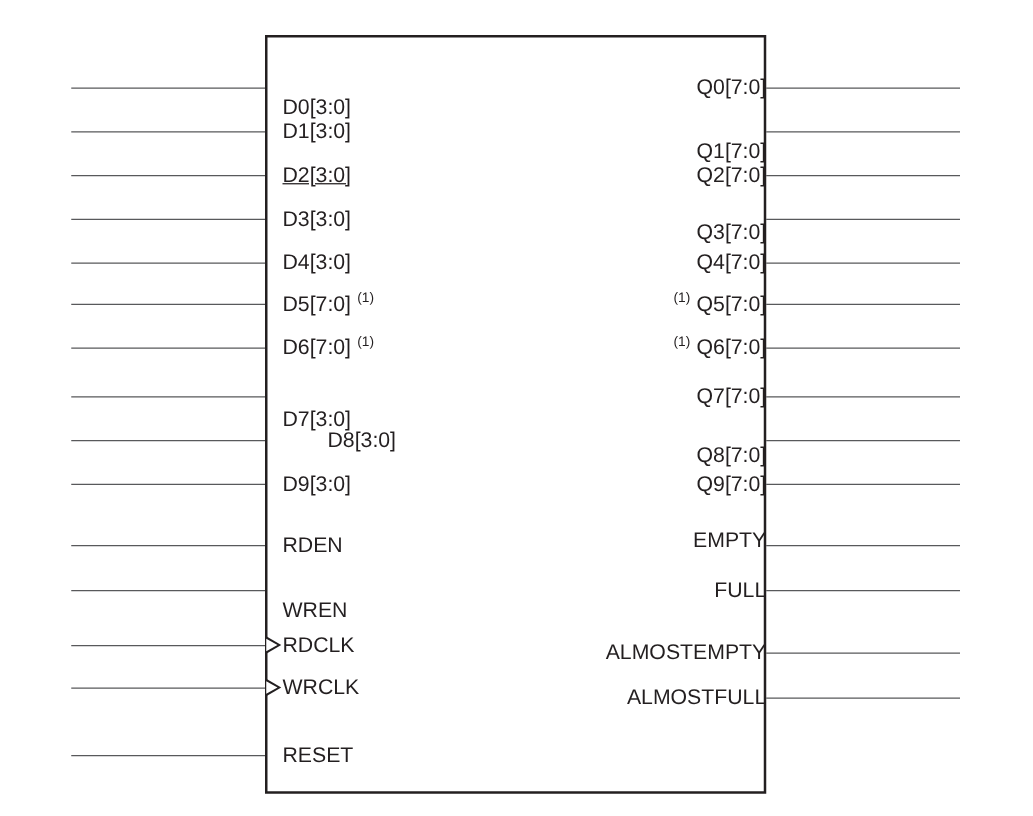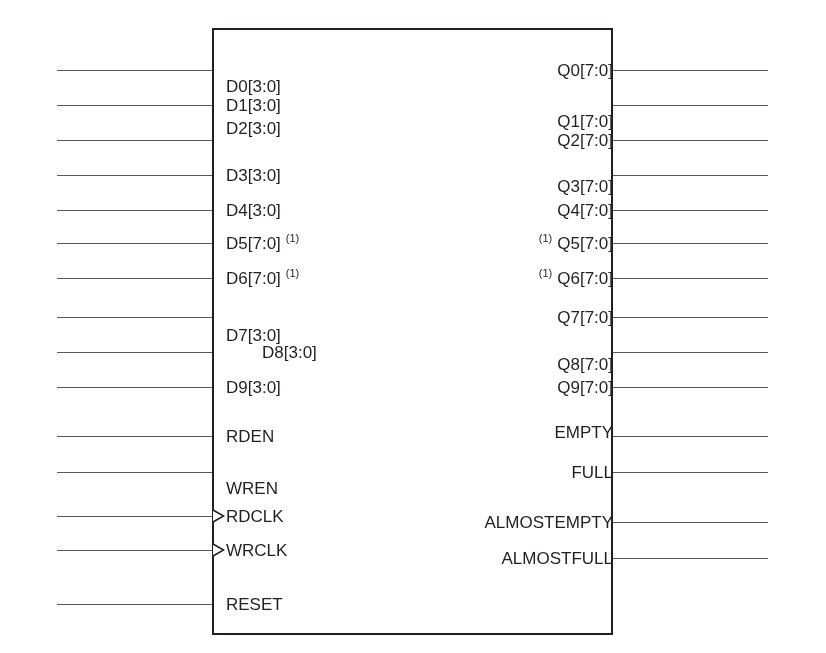--- a/index.html
+++ b/index.html
@@ -123,21 +123,21 @@
   <div id="chip-body"></div>
 
   <div id="clock-markers">
       <div class="clk-tri" style="top: 516px;"></div>
       <div class="clk-tri" style="top: 550px;"></div>
     </div>
 
   <div id="input-labels">
       <div class="pin-label left" style="top: 86px;"><span>D0[3:0]</span></div>
       <div class="pin-label left" style="top: 105px;"><span>D1[3:0]</span></div>
-      <div class="pin-label left" style="top: 128px;"><span>D2[3:0]</span></div>
+      <div class="pin-label left" style="top: 140px; text-decoration: underline;"><span>D2[3:0]</span></div>
       <div class="pin-label left" style="top: 175px;"><span>D3[3:0]</span></div>
       <div class="pin-label left" style="top: 210px;"><span>D4[3:0]</span></div>
       <div class="pin-label left" style="top: 243px;"><span>D5[7:0]</span><span class="fn trail">(1)</span></div>
       <div class="pin-label left" style="top: 278px;"><span>D6[7:0]</span><span class="fn trail">(1)</span></div>
       <div class="pin-label left" style="top: 335px;"><span>D7[3:0]</span></div>
       <div class="pin-label left" style="top: 352px; margin-left: 36px;"><span>D8[3:0]</span></div>
       <div class="pin-label left" style="top: 387px;"><span>D9[3:0]</span></div>
       <div class="pin-label left" style="top: 436px;"><span>RDEN</span></div>
       <div class="pin-label left" style="top: 488px;"><span>WREN</span></div>
       <div class="pin-label left" style="top: 516px;"><span>RDCLK</span></div>

